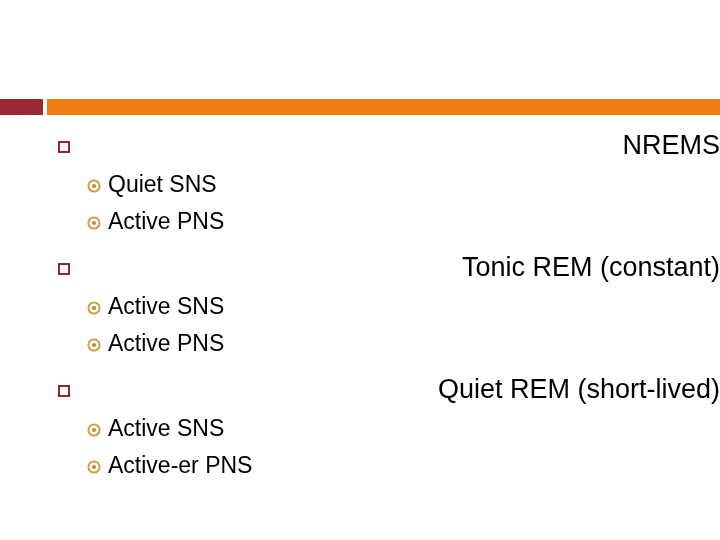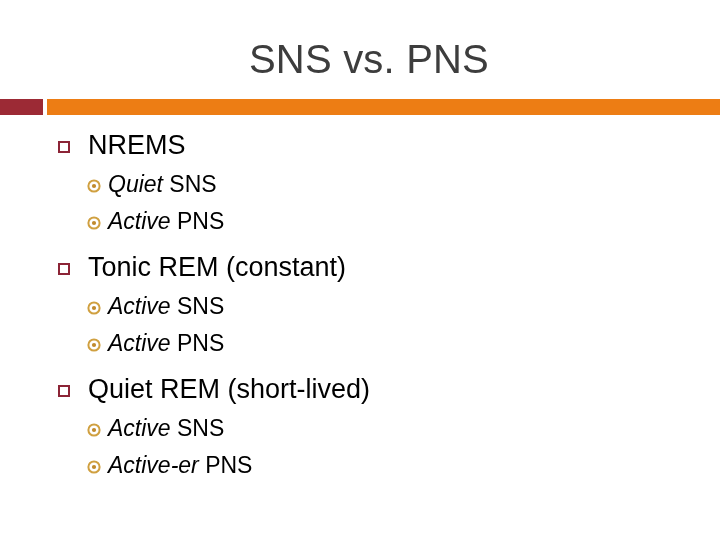--- a/index.html
+++ b/index.html
@@ -113,40 +113,39 @@
     position: absolute;
     left: 87px;
     top: 11px;
     width: 14px;
     height: 14px;
   }
   .l2-marker svg {
     display: block;
   }
   .em-word {
-    font-style: italic;
   }
   .plain-word {
     font-style: normal;
   }
 
   
   .group + .group {
     margin-top: 8px;
   }
   .l1 {
     margin-bottom: 2px;
+    text-align: right;
   }
 </style>
 </head>
 <body>
 
 <div id="slide">
 
-  <div class="slide-title">SNS vs. PNS</div>
 
   <div class="divider">
     <div class="divider-red"></div>
     <div class="divider-orange"></div>
   </div>
 
   <div class="body-list">
 
     <div class="group">
       <div class="l1">

